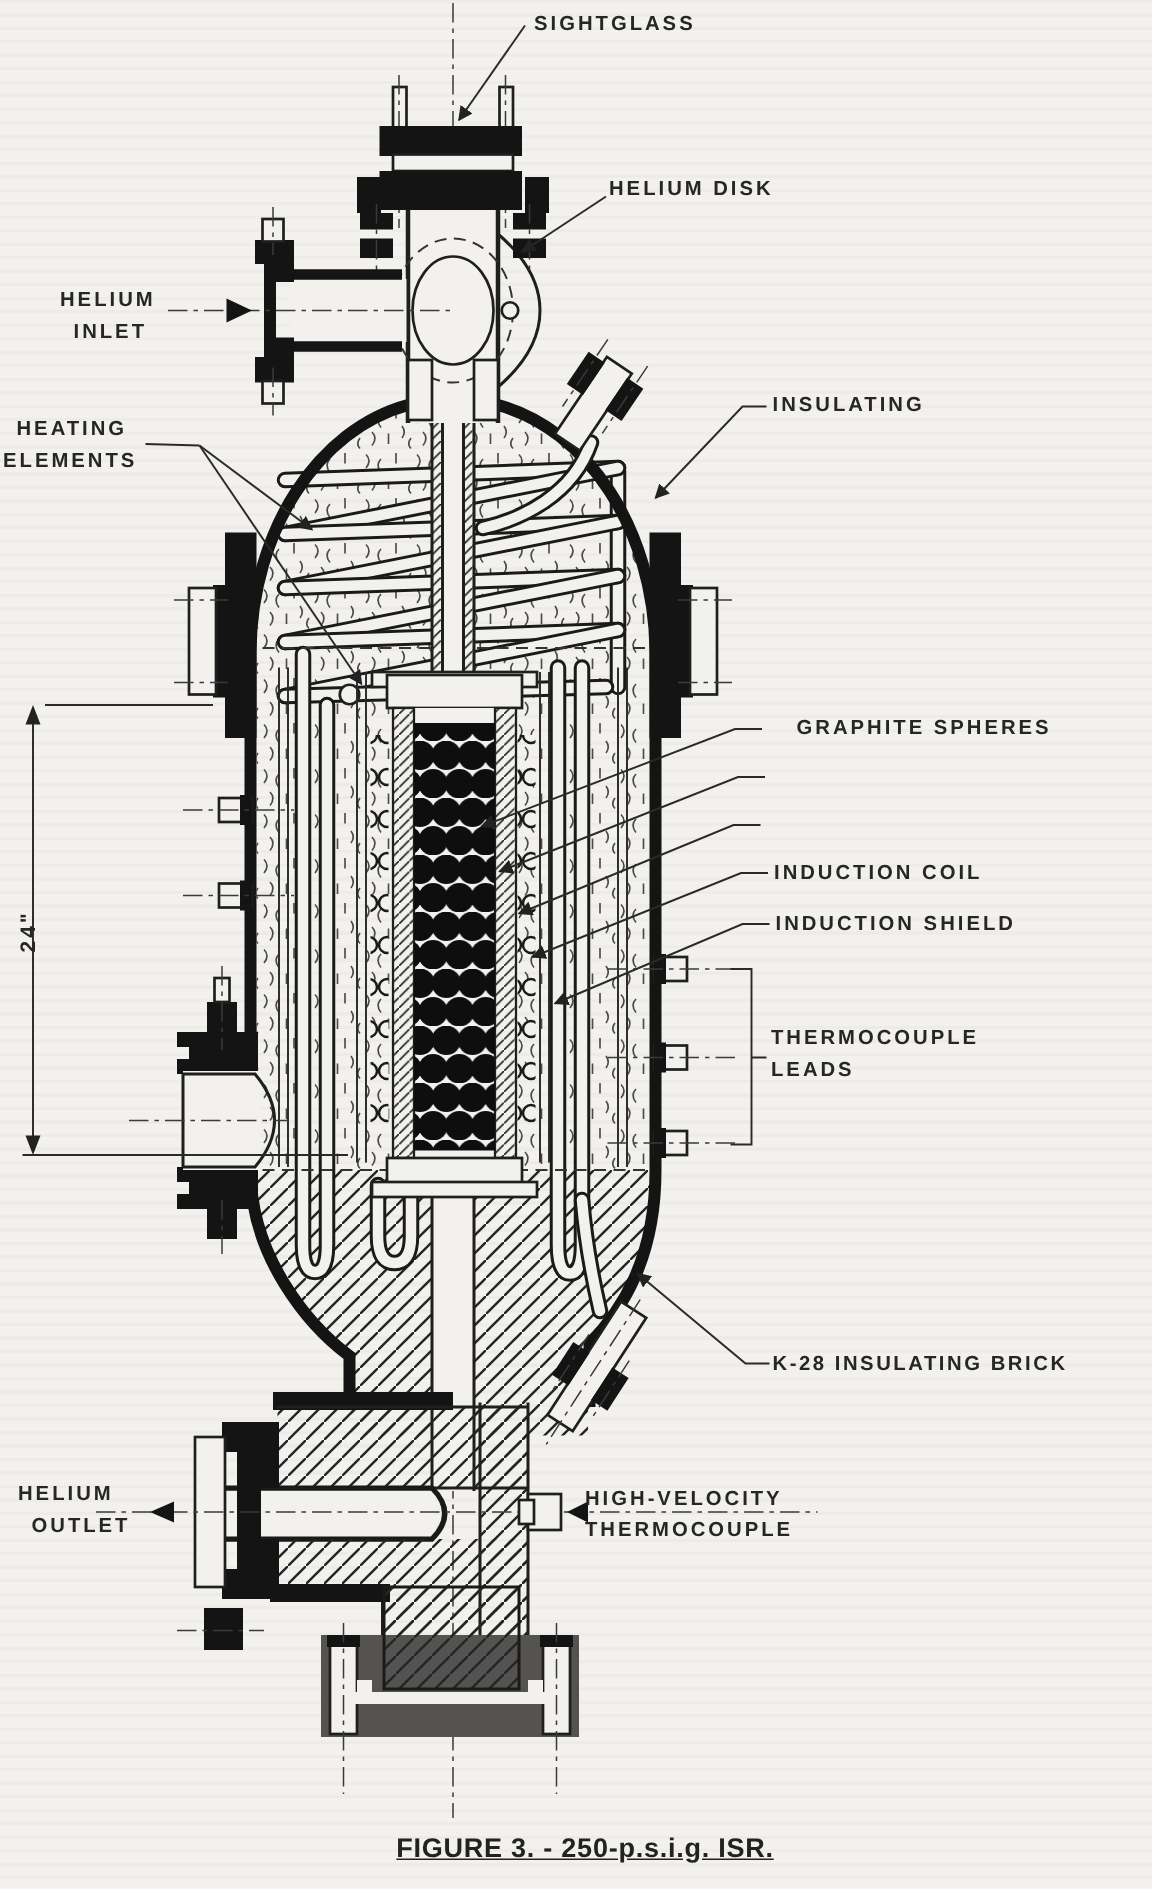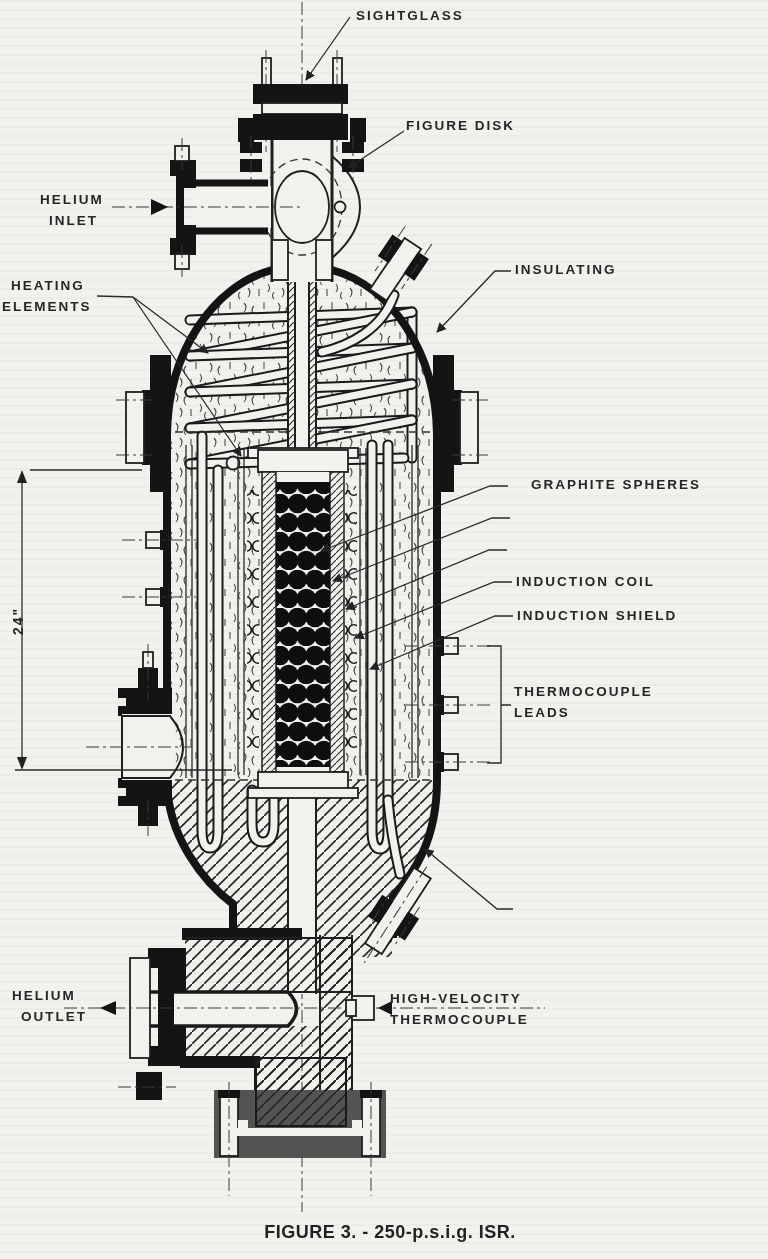--- a/index.html
+++ b/index.html
@@ -27,21 +27,21 @@
     position:absolute;
     color:#262626;
     font-size:14px;font-weight:600;letter-spacing:2px;
     transform:rotate(-90deg);transform-origin:left top;
   }
   .caption{
     position:absolute;
     left:170px;top:1222px;width:440px;
     text-align:center;
     color:#222;
-    font-size:18px;font-weight:600;letter-spacing:.5px;
+    font-size:18px;font-weight:600;letter-spacing:.5px;text-decoration:underline;
   }
   
   .shell{stroke:#141414;stroke-width:8;fill:none;}
   .ln{stroke:#1f1f1f;stroke-width:2;fill:none;}
   .ln3{stroke:#1f1f1f;stroke-width:3;fill:none;}
   .thin{stroke:#2a2a2a;stroke-width:1.3;fill:none;}
   .blk{fill:#141414;stroke:none;}
   .wht{fill:#f2f1ee;}
   .whtl{fill:#f2f1ee;stroke:#1f1f1f;stroke-width:1.8;}
   .tubeo{stroke:#1a1a1a;stroke-width:11;fill:none;stroke-linecap:round;}
@@ -330,21 +330,21 @@
     <path class="thin" marker-end="url(#arr)" d="M507,550 L489,550 L346,609"></path>
     <path class="thin" marker-end="url(#arr)" d="M512,582 L494,582 L355,638"></path>
     <path class="thin" marker-end="url(#arr)" d="M513,616 L495,616 L370,669"></path>
     <path class="thin" d="M487,646 L501,646 L501,763 L487,763 M501,705 L511,705"></path>
     <path class="thin" marker-end="url(#arr)" d="M513,909 L497,909 L425,849"></path>
   </g>
 </svg>
 
 <div class="lbl" style="left:356px;top:6px">SIGHTGLASS</div>
 
-<div class="lbl" style="left:406px;top:116px">FIGURE DISK</div>
+<div class="lbl" style="left:406px;top:116px">HELIUM DISK</div>
 
 <div class="lbl" style="left:40px;top:190px">
   <div>HELIUM</div>
   <div class="ind">INLET</div>
 </div>
 
 <div class="lbl" style="left:2px;top:276px">
   <div class="ind">HEATING</div>
   <div>ELEMENTS</div>
 </div>
@@ -357,20 +357,21 @@
 
 <div class="lbl" style="left:516px;top:572px">INDUCTION COIL</div>
 
 <div class="lbl" style="left:517px;top:606px">INDUCTION SHIELD</div>
 
 <div class="lbl" style="left:514px;top:682px">
   <div>THERMOCOUPLE</div>
   <div>LEADS</div>
 </div>
 
+<div class="lbl" style="left:515px;top:899px;letter-spacing:1.7px">K-28 INSULATING BRICK</div>
 
 <div class="lbl" style="left:12px;top:986px">
   <div>HELIUM</div>
   <div class="ind">OUTLET</div>
 </div>
 
 <div class="lbl" style="left:390px;top:989px">
   <div>HIGH-VELOCITY</div>
   <div>THERMOCOUPLE</div>
 </div>

